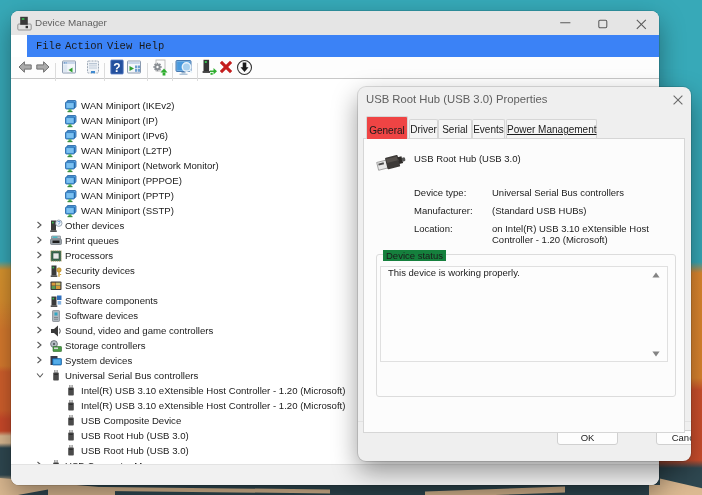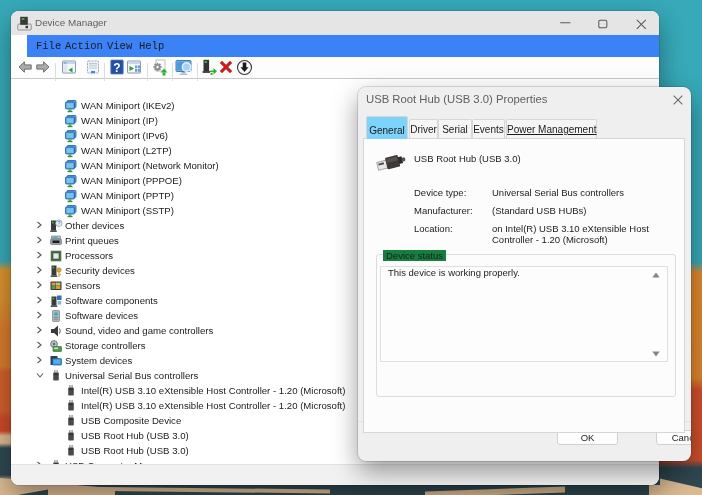--- a/index.html
+++ b/index.html
@@ -33,21 +33,21 @@
 .chev{position:absolute;left:24px;top:2px;}
 .g .ic{left:38px;}
 .g .t{position:absolute;left:54px;}
 .c .ic{left:53px;}
 .c .t{position:absolute;left:70px;}
 
 
 #dlg{position:absolute;left:358px;top:87px;width:333px;height:374px;background:#efefef;border-radius:8px;box-shadow:0 10px 26px rgba(0,0,0,.40),0 0 0 1px rgba(0,0,0,.12);overflow:hidden;font-size:11px;}
 #dlg-title{position:absolute;left:8px;top:0;line-height:25px;font-size:11.3px;color:#606060;}
 .tab{position:absolute;top:32px;height:20px;background:#f5f5f5;border:1px solid #d6d6d6;border-bottom:none;border-radius:2px 2px 0 0;font-size:10px;color:#1b1b1b;text-align:center;line-height:20px;white-space:nowrap;box-sizing:border-box;}
-#tab-general{top:29px;height:23px;background:#7dd3fc;z-index:3;line-height:27px;}
+#tab-general{top:29px;height:23px;background:#ef4444;z-index:3;line-height:27px;}
 #tabline{position:absolute;left:5px;top:51px;width:322px;height:1px;background:#d6d6d6;z-index:1;}
 #tabpage{position:absolute;left:5px;top:52px;width:322px;height:294px;background:#fcfcfc;border:1px solid #d6d6d6;border-top:none;box-sizing:border-box;z-index:2;}
 #dlg-foot{position:absolute;left:0;bottom:0;width:100%;height:40px;border-top:1px solid #e2e2e2;box-sizing:border-box;}
 .btn{position:absolute;top:8px;width:61px;height:15px;background:#fdfdfd;border:1px solid #d0d0d0;border-radius:3px;box-sizing:border-box;text-align:center;line-height:13px;font-size:9.5px;color:#1b1b1b;}
 .lbl{position:absolute;color:#1b1b1b;white-space:nowrap;font-size:9.5px;line-height:11px;}
 #grpbox{position:absolute;left:12px;top:115px;width:300px;height:143px;border:1px solid #dcdcdc;border-radius:3px;box-sizing:border-box;}
 #grplbl{position:absolute;left:6px;top:-5px;background:#15803d;padding:0 3px;font-size:9.5px;color:#1b1b1b;}
 #statusbox{position:absolute;left:3px;top:11px;width:288px;height:96px;background:#fdfdfd;border:1px solid #e0e0e0;box-sizing:border-box;}
 </style>
 </head>

